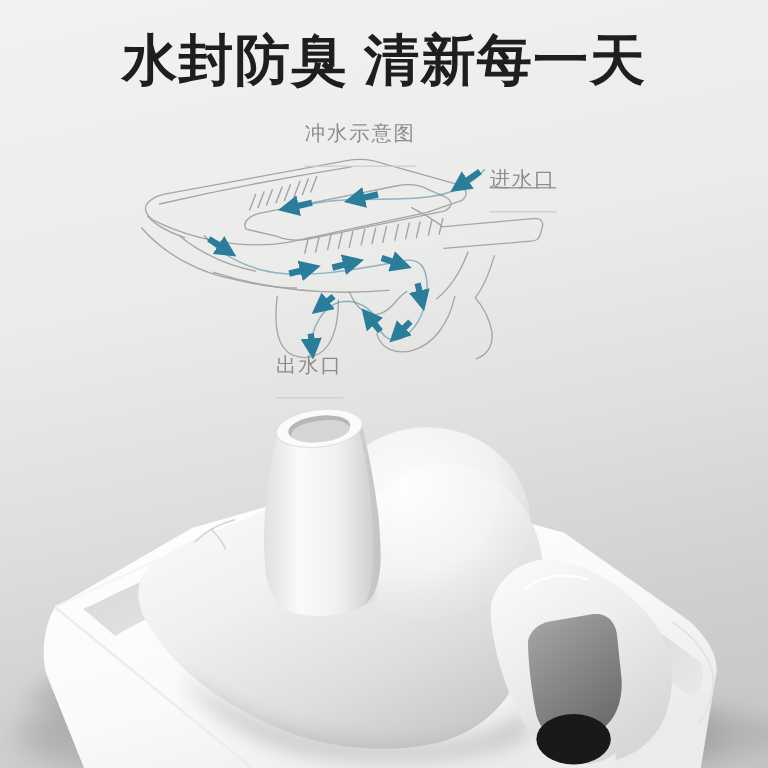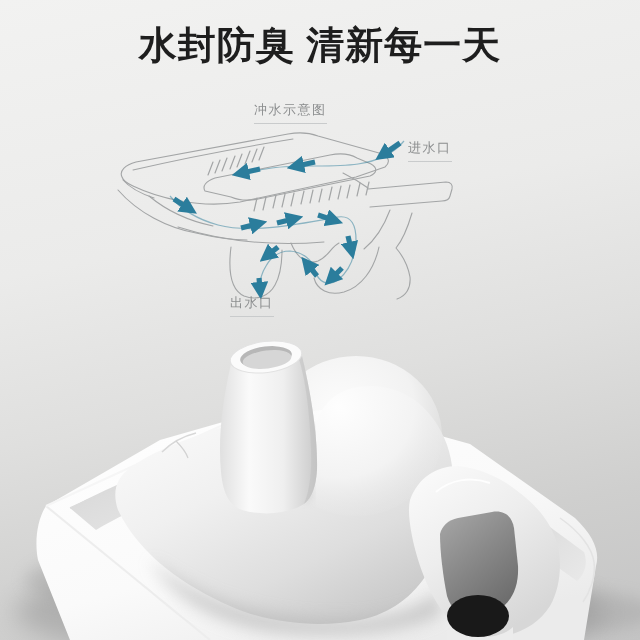--- a/index.html
+++ b/index.html
@@ -3,29 +3,29 @@
 <meta charset="utf-8">
 <style>
   html,body{margin:0;padding:0;background:#ffffff;}
   .canvas{
     position:relative;width:640px;height:640px;overflow:hidden;
     background:linear-gradient(168deg,var(--background-top,#f2f2f1) 0%,#ebebea 36%,#dfdfde 58%,#cfcfce 80%,var(--background-bottom,#c4c4c4) 100%);
     font-family:"Liberation Sans","DejaVu Sans",sans-serif;
   }
   .title{
     position:absolute;top:20px;left:0;width:100%;margin:0;text-align:center;
-    font-size:38px;font-weight:900;letter-spacing:1px;color:var(--title-text,#1e1e1e);
+    font-size:46px;font-weight:900;letter-spacing:1px;color:var(--title-text,#1e1e1e);
     font-family:"Liberation Sans","DejaVu Sans",sans-serif;
   }
   .cap,.lbl{
-    position:absolute;font-size:13px;color:var(--label-text,#8b8d8e);letter-spacing:1.5px;
-    border-bottom:1px solid var(--underline,#c9cbcc);padding-bottom:6px;line-height:1.1;
+    position:absolute;font-size:17px;color:var(--label-text,#8b8d8e);letter-spacing:1.5px;
+    border-bottom:1px solid var(--underline,#c9cbcc);padding-bottom:16px;line-height:1.1;
   }
   .cap{left:254px;top:103px;}
-  .lbl.inlet{left:408px;top:141px;}
+  .lbl.inlet{left:408px;top:141px;text-decoration:underline;}
   .lbl.outlet{left:230px;top:296px;}
   svg.layer{position:absolute;left:0;top:0;width:640px;height:640px;display:block;}
   
   .dline{fill:none;stroke:var(--diagram-line,#a3a5a6);stroke-width:1.1;stroke-linecap:round;stroke-linejoin:round;}
   .hatch{fill:none;stroke:var(--diagram-line,#a3a5a6);stroke-width:1.2;stroke-linecap:round;}
   .flowline{fill:none;stroke:var(--flow-arrow,#2b7d9c);stroke-width:1.2;opacity:.5;}
   .arrow{stroke:var(--flow-arrow,#2b7d9c);stroke-width:5.2;}
   .arrowhead{fill:var(--flow-arrow,#2b7d9c);}
 </style>
 </head>

